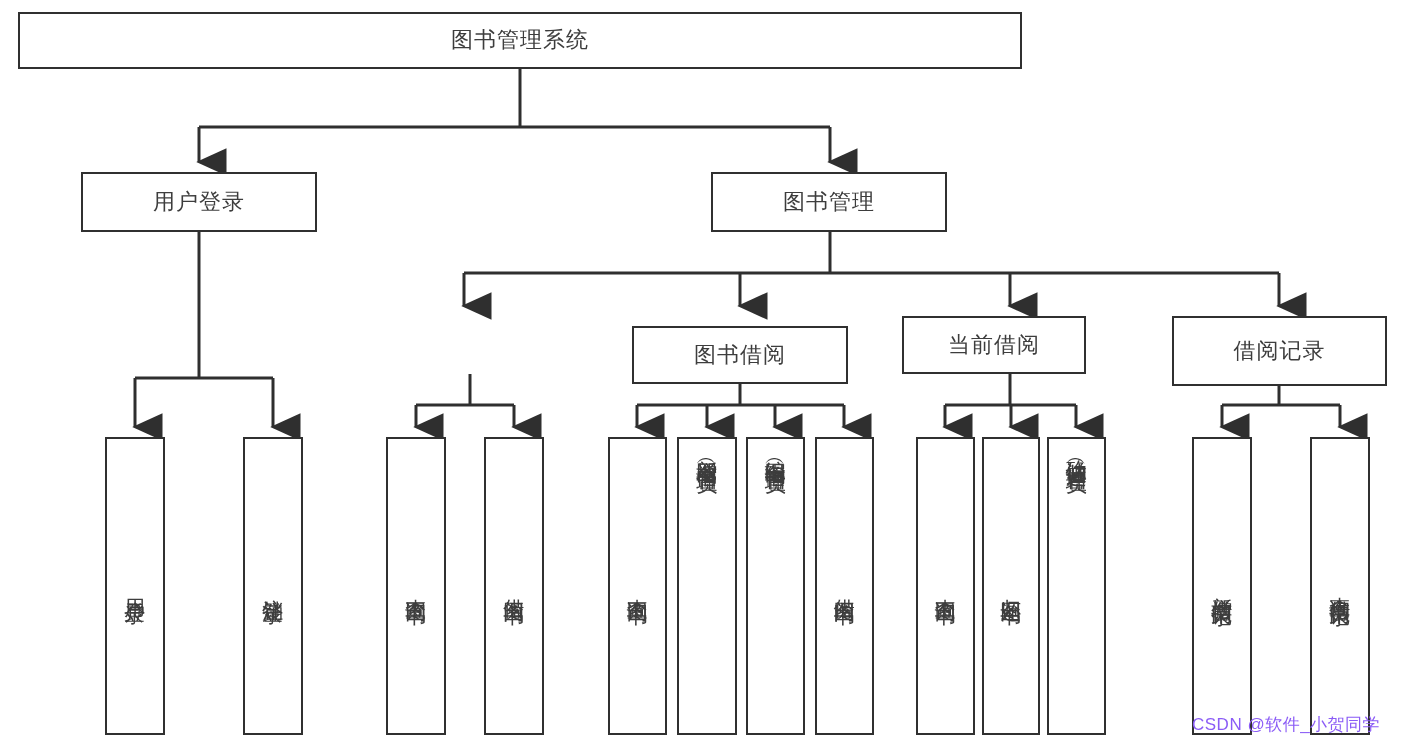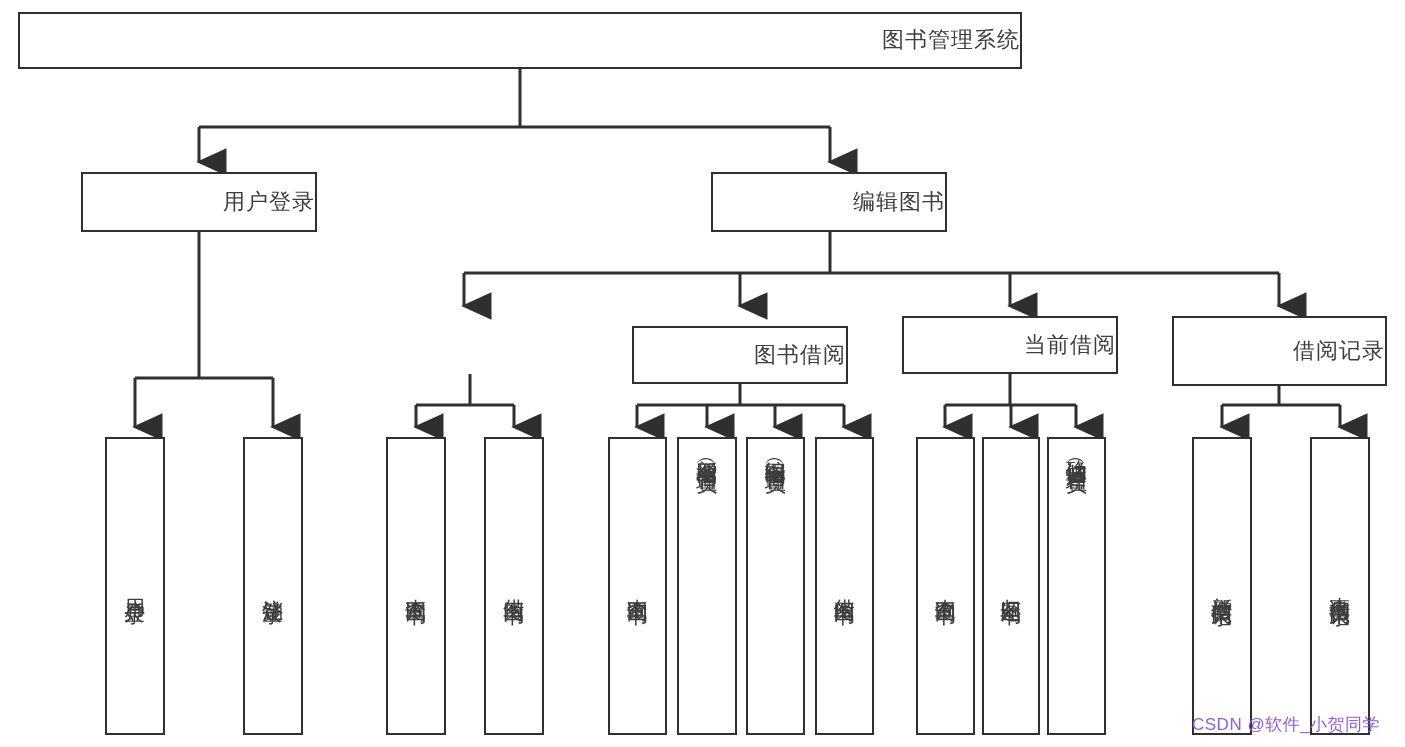--- a/index.html
+++ b/index.html
@@ -23,21 +23,21 @@
     height: 747px;
     pointer-events: none;
   }
   .node {
     position: absolute;
     box-sizing: border-box;
     background: #ffffff;
     border: 2px solid #303030;
     display: flex;
     align-items: center;
-    justify-content: flex-end;
+    justify-content: center;
     color: #3d3d3d;
   }
   .node.horizontal {
     font-size: 22px;
     letter-spacing: 1px;
     line-height: 1.2;
   }
   .node.root {
     font-size: 22px;
   }
@@ -124,27 +124,27 @@
   </svg>
 
   <div class="node root horizontal" style="left:18px; top:12px; width:1004px; height:57px;">
     <span>图书管理系统</span>
   </div>
 
   <div class="node horizontal" style="left:81px; top:172px; width:236px; height:60px;">
     <span>用户登录</span>
   </div>
   <div class="node horizontal" style="left:711px; top:172px; width:236px; height:60px;">
-    <span>编辑图书</span>
+    <span>图书管理</span>
   </div>
 
   <div class="node horizontal" style="left:632px; top:320px; width:216px; height:58px;margin-top:6px;">
     <span>图书借阅</span>
   </div>
-  <div class="node horizontal" style="left:902px; top:316px; width:216px; height:58px;">
+  <div class="node horizontal" style="left:902px; top:316px; width:184px; height:58px;">
     <span>当前借阅</span>
   </div>
   <div class="node horizontal" style="left:1172px; top:316px; width:215px; height:70px;">
     <span>借阅记录</span>
   </div>
 
   <div class="node vertical center-text" style="left:105px; top:437px; width:60px; height:298px;">
     <span class="vtext">用户登录</span>
   </div>
   <div class="node vertical center-text" style="left:243px; top:437px; width:60px; height:298px;">

